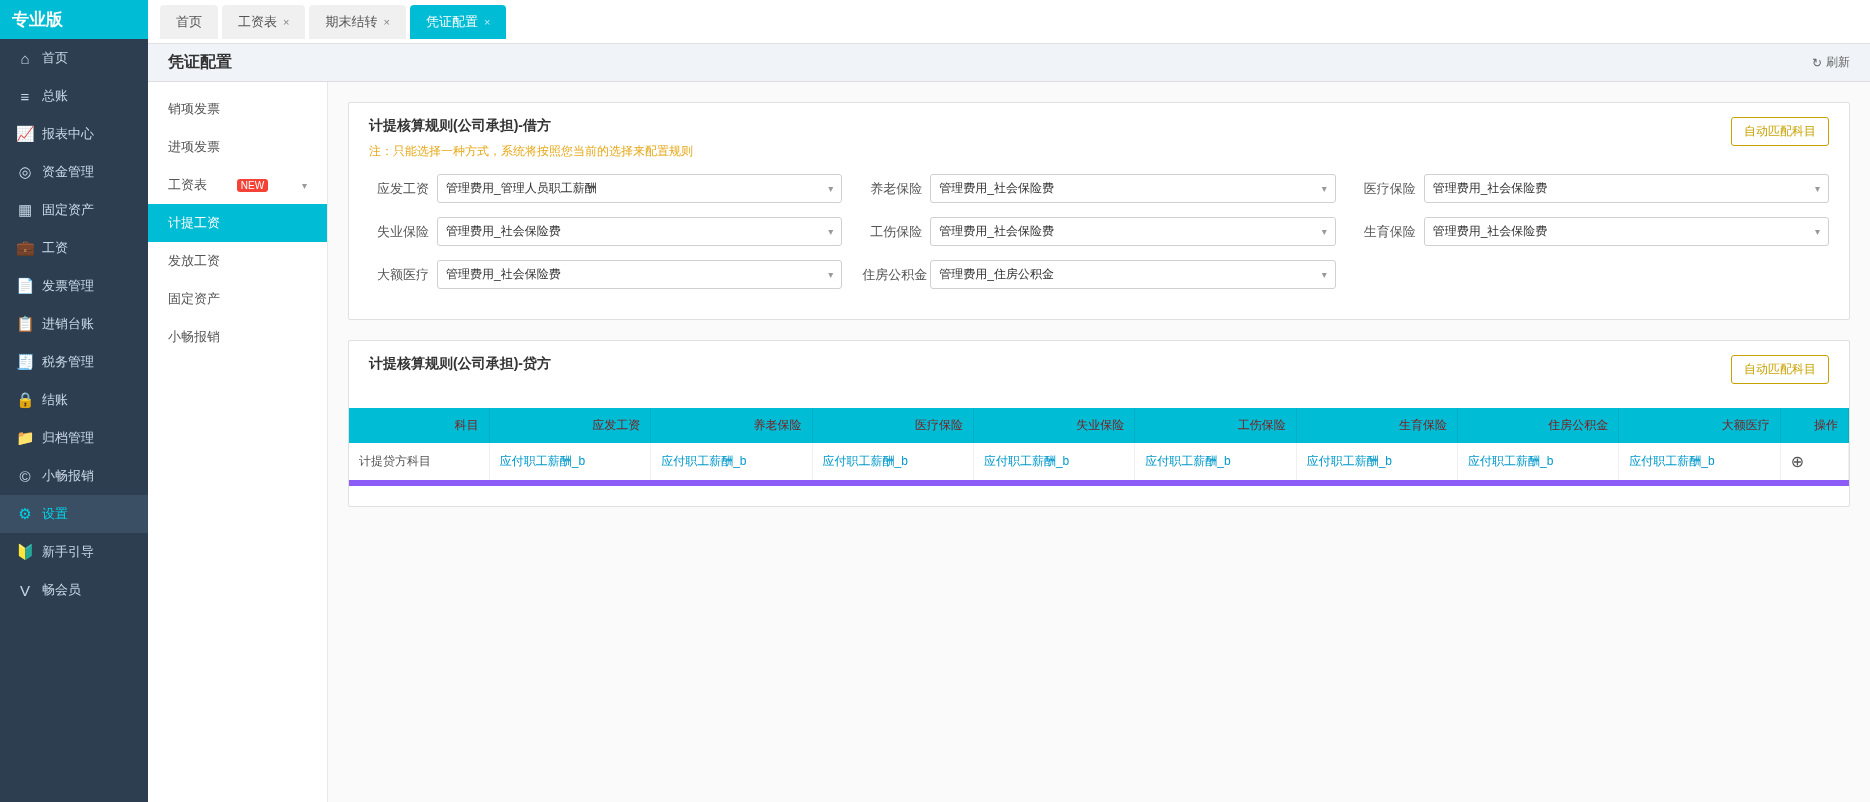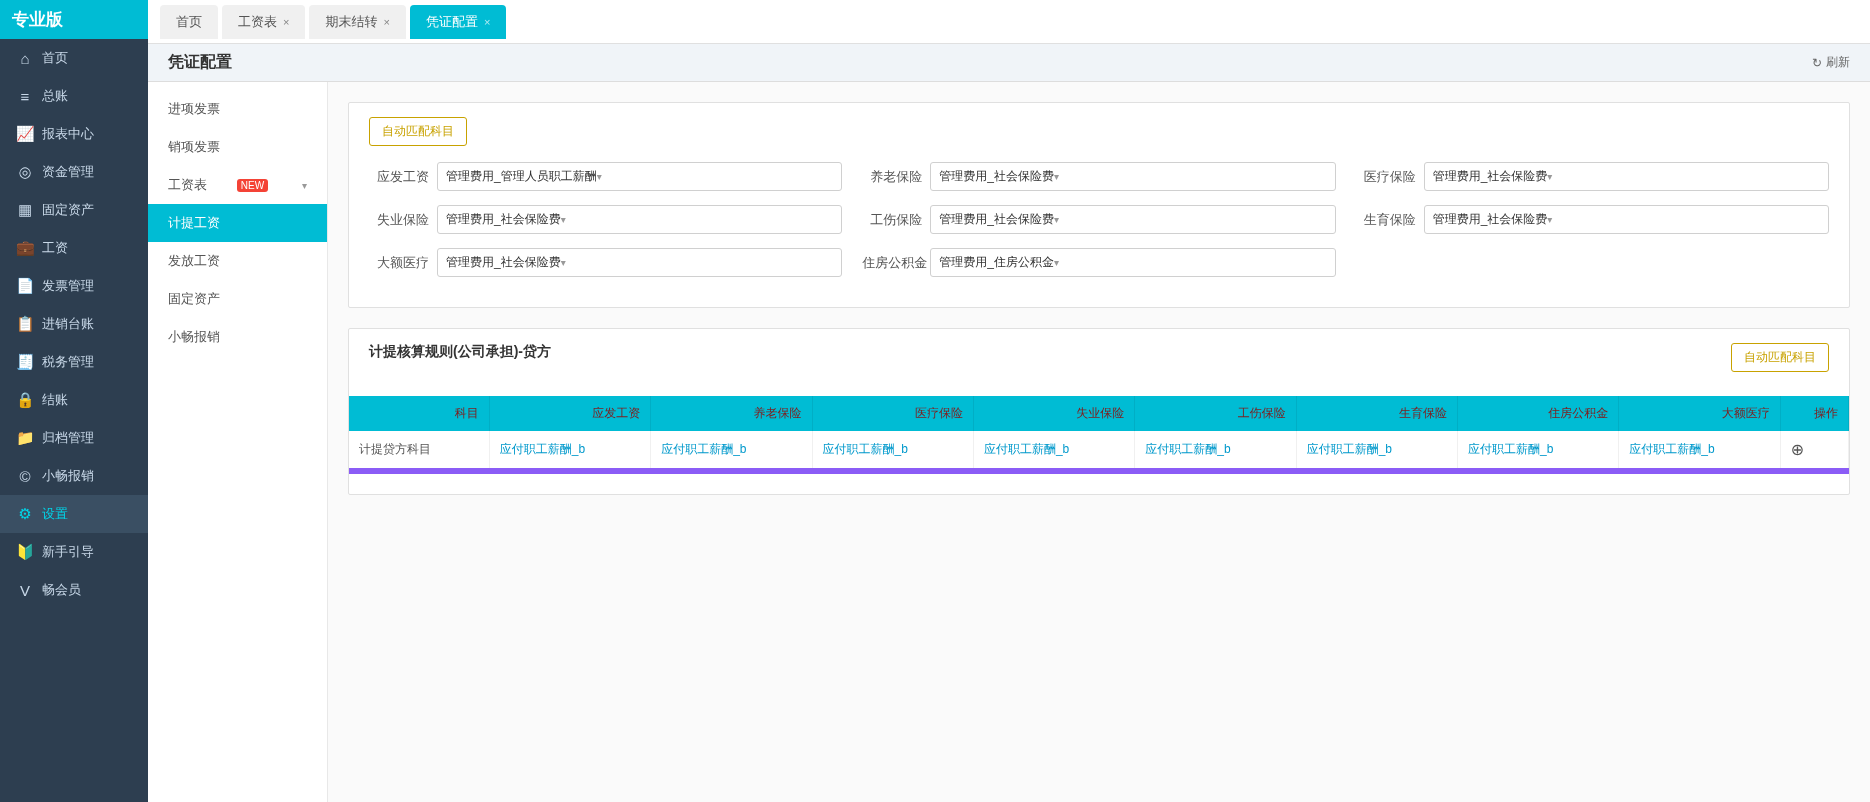--- a/index.html
+++ b/index.html
@@ -218,21 +218,21 @@
     .field-select {
       flex: 1;
       border: 1px solid #d0d0d0;
       border-radius: 3px;
       padding: 5px 8px;
       font-size: 12px;
       color: #333;
       background: white;
       display: flex;
       align-items: center;
-      justify-content: flex-start;
+      justify-content: space-between;
       cursor: pointer;
       min-width: 160px;
     }
     .field-select .arrow { color: #999; font-size: 10px; }
 
     
     .auto-match-btn {
       border: 1px solid #c8a200;
       color: #c8a200;
       background: white;
@@ -372,24 +372,24 @@
     <div class="refresh-btn">
       <span>↻</span>
       <span>刷新</span>
     </div>
   </div>
 
   <div class="content">
 
     <div class="sub-nav">
       <div class="sub-nav-item">
+        <span>销项发票</span>
+      </div>
+      <div class="sub-nav-item">
         <span>进项发票</span>
-      </div>
-      <div class="sub-nav-item">
-        <span>销项发票</span>
       </div>
       <div class="sub-nav-item">
         <span>工资表</span>
         <span class="new-badge">NEW</span>
         <span style="margin-left:4px; font-size:10px; color:#999;">▾</span>
       </div>
       <div class="sub-nav-item active">
         <span>计提工资</span>
       </div>
       <div class="sub-nav-item">
@@ -400,20 +400,24 @@
       </div>
       <div class="sub-nav-item">
         <span>小畅报销</span>
       </div>
     </div>
 
     <div class="right-panel">
 
       <div class="section">
         <div class="section-top">
+          <div>
+            <div class="section-header" style="border:none; padding: 0 0 8px 0; font-size:14px;">计提核算规则(公司承担)-借方</div>
+            <div class="notice-text">注：只能选择一种方式，系统将按照您当前的选择来配置规则</div>
+          </div>
           <button class="auto-match-btn">自动匹配科目</button>
         </div>
         <div class="section-body" style="padding-top:0;">
 
 
           <div class="form-row">
             <div class="form-field">
               <span class="field-label">应发工资</span>
               <div class="field-select">
                 <span>管理费用_管理人员职工薪酬</span>

